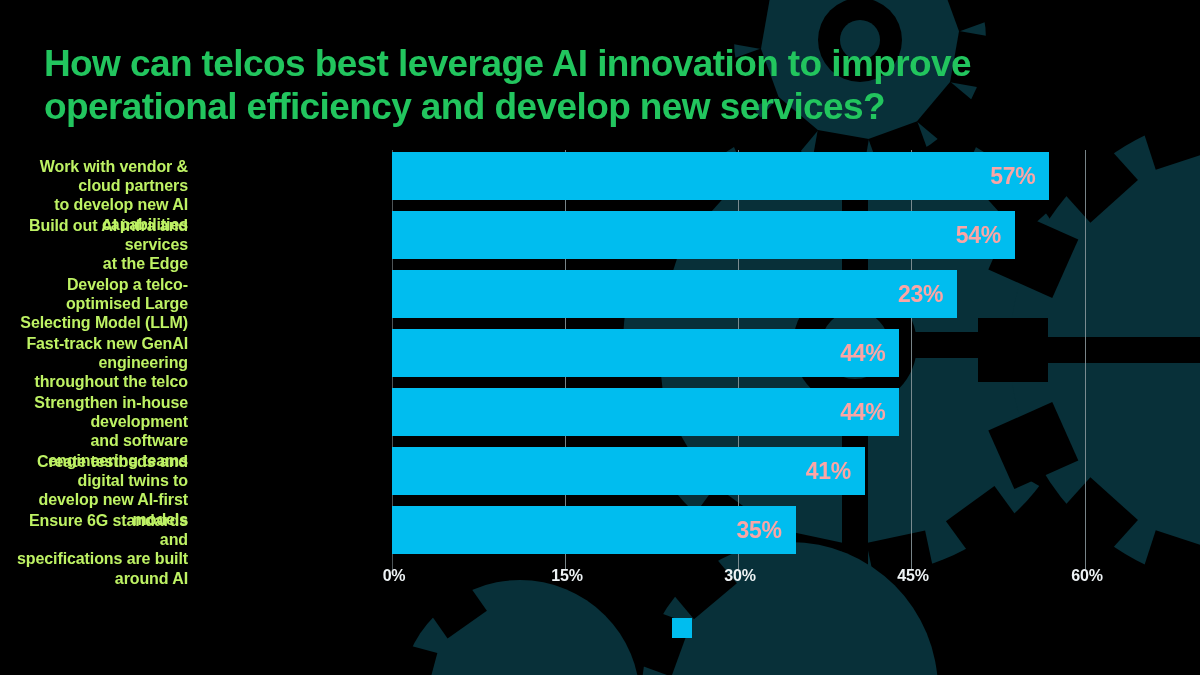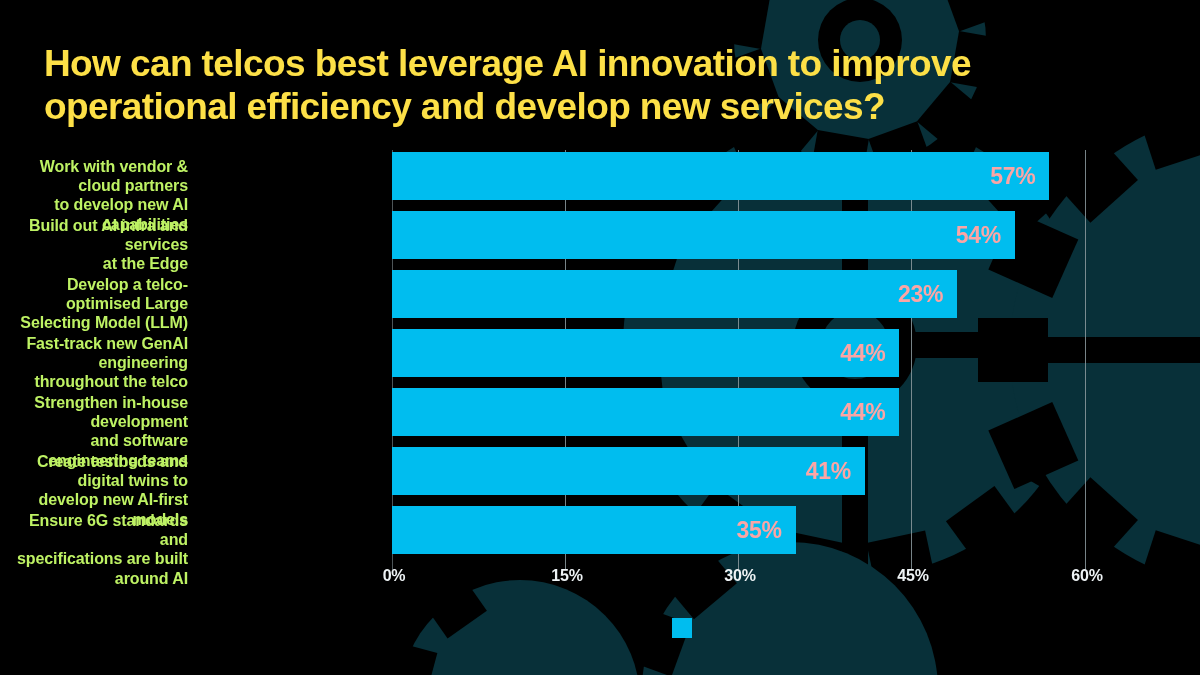--- a/index.html
+++ b/index.html
@@ -6,21 +6,21 @@
   body{width:1200px;height:675px;overflow:hidden;
        font-family:"Liberation Sans","DejaVu Sans",sans-serif;}
 
   #stage{position:relative;width:1200px;height:675px;background:#000;overflow:hidden;}
 
   
   #bg-art{position:absolute;inset:0;width:1200px;height:675px;}
 
   
   #title{position:absolute;left:44px;top:42px;width:1120px;
-         color:#fde047;font-size:37px;line-height:1.17;font-weight:700;
+         color:#22c55e;font-size:37px;line-height:1.17;font-weight:700;
          letter-spacing:-0.6px;white-space:pre-line;}
 
   
   #plot{position:absolute;left:0;top:0;width:1200px;height:675px;}
 
   .gridline{position:absolute;top:150px;height:420px;width:1px;background:#8d9ba0;opacity:.85;}
   .gridline.zero{background:#8d9ba0;opacity:.55;}
 
   .cat-label{position:absolute;right:1012px;color:#bef264;font-size:16px;
              line-height:1.2;font-weight:600;text-align:right;white-space:pre-line;

